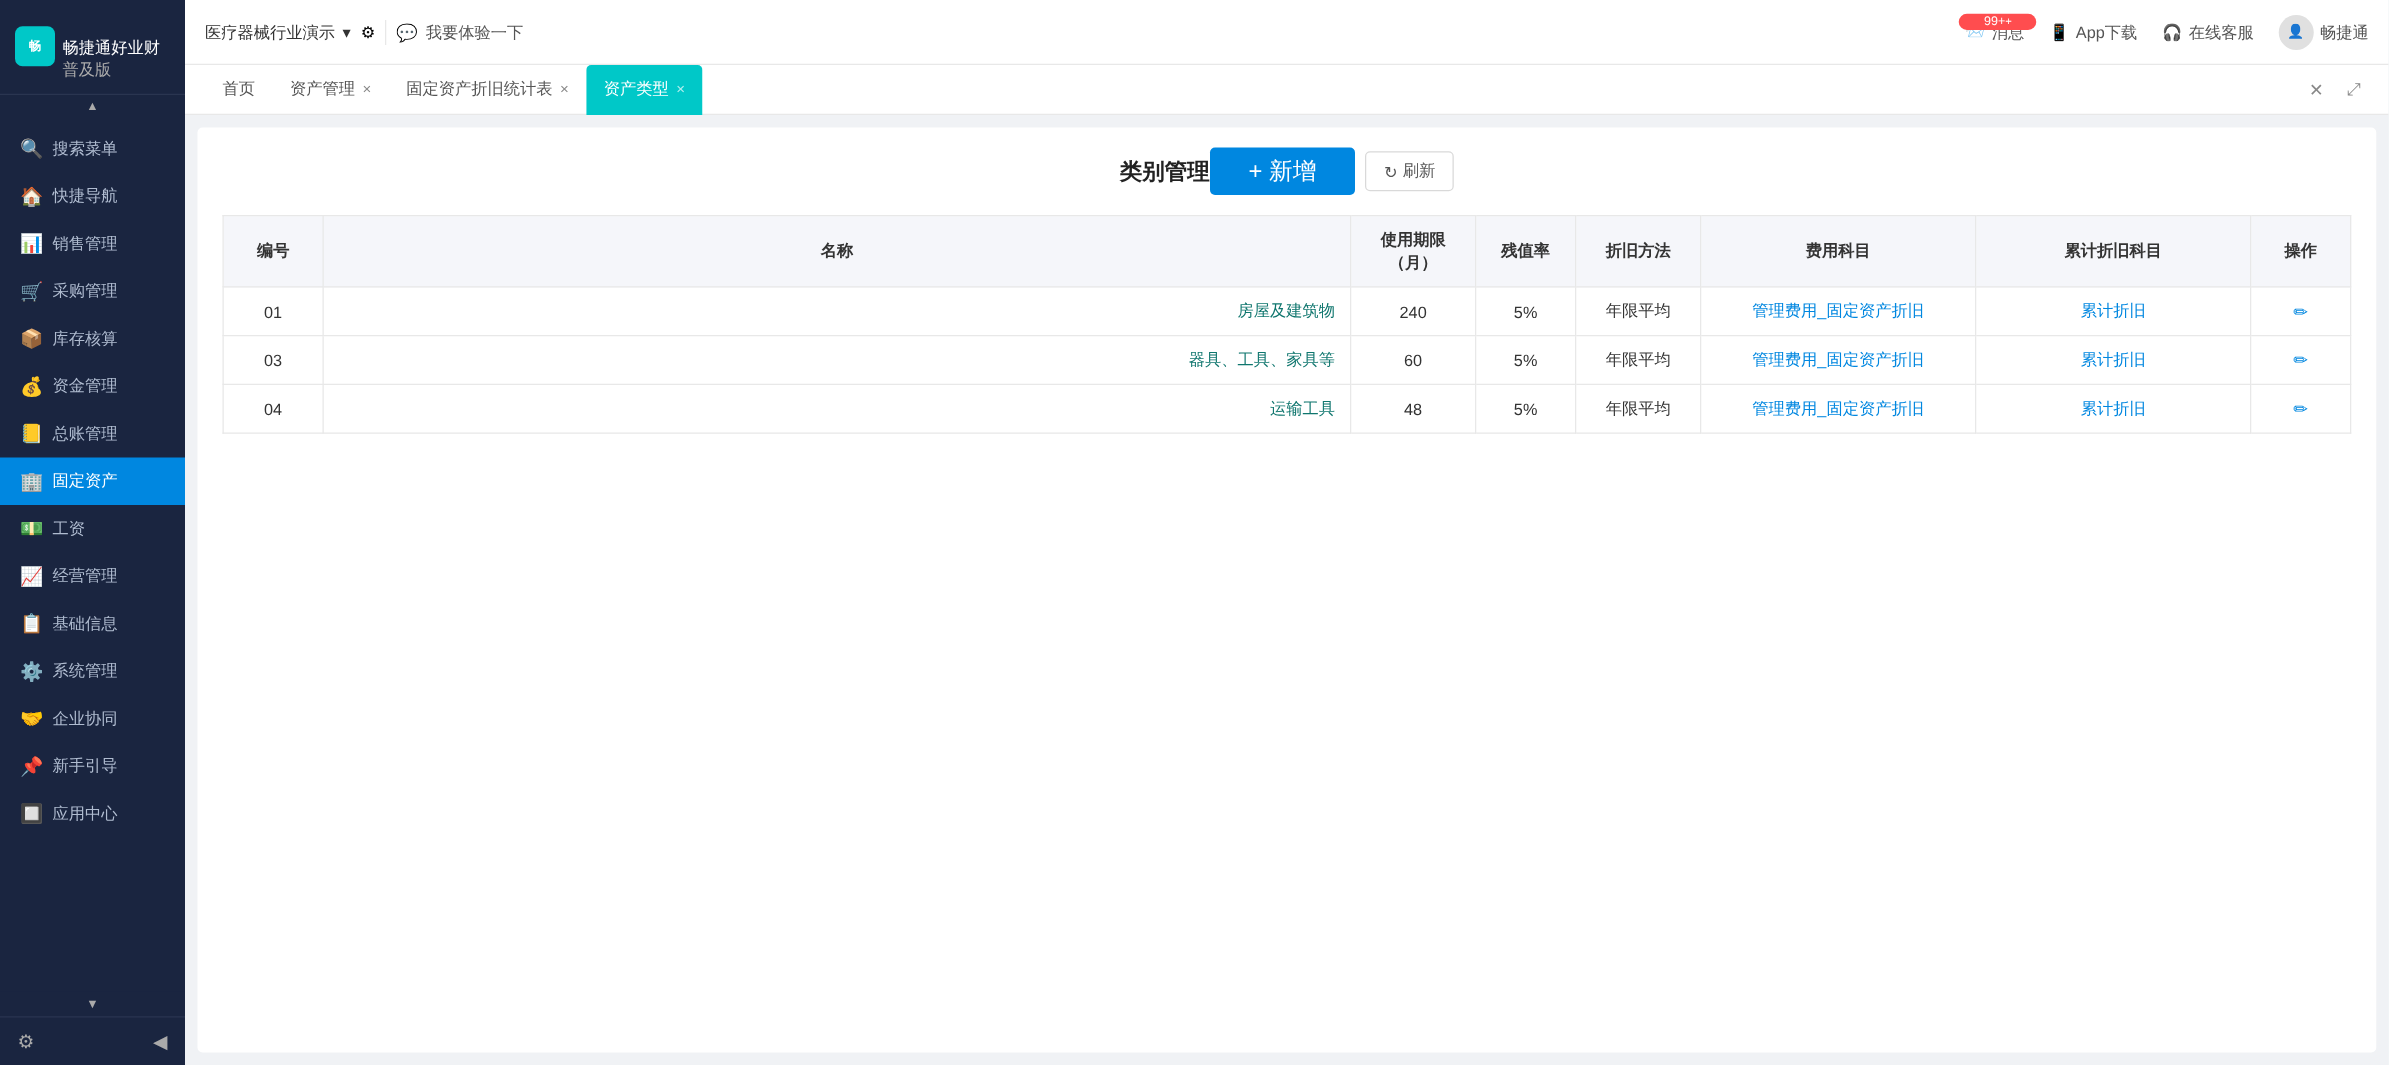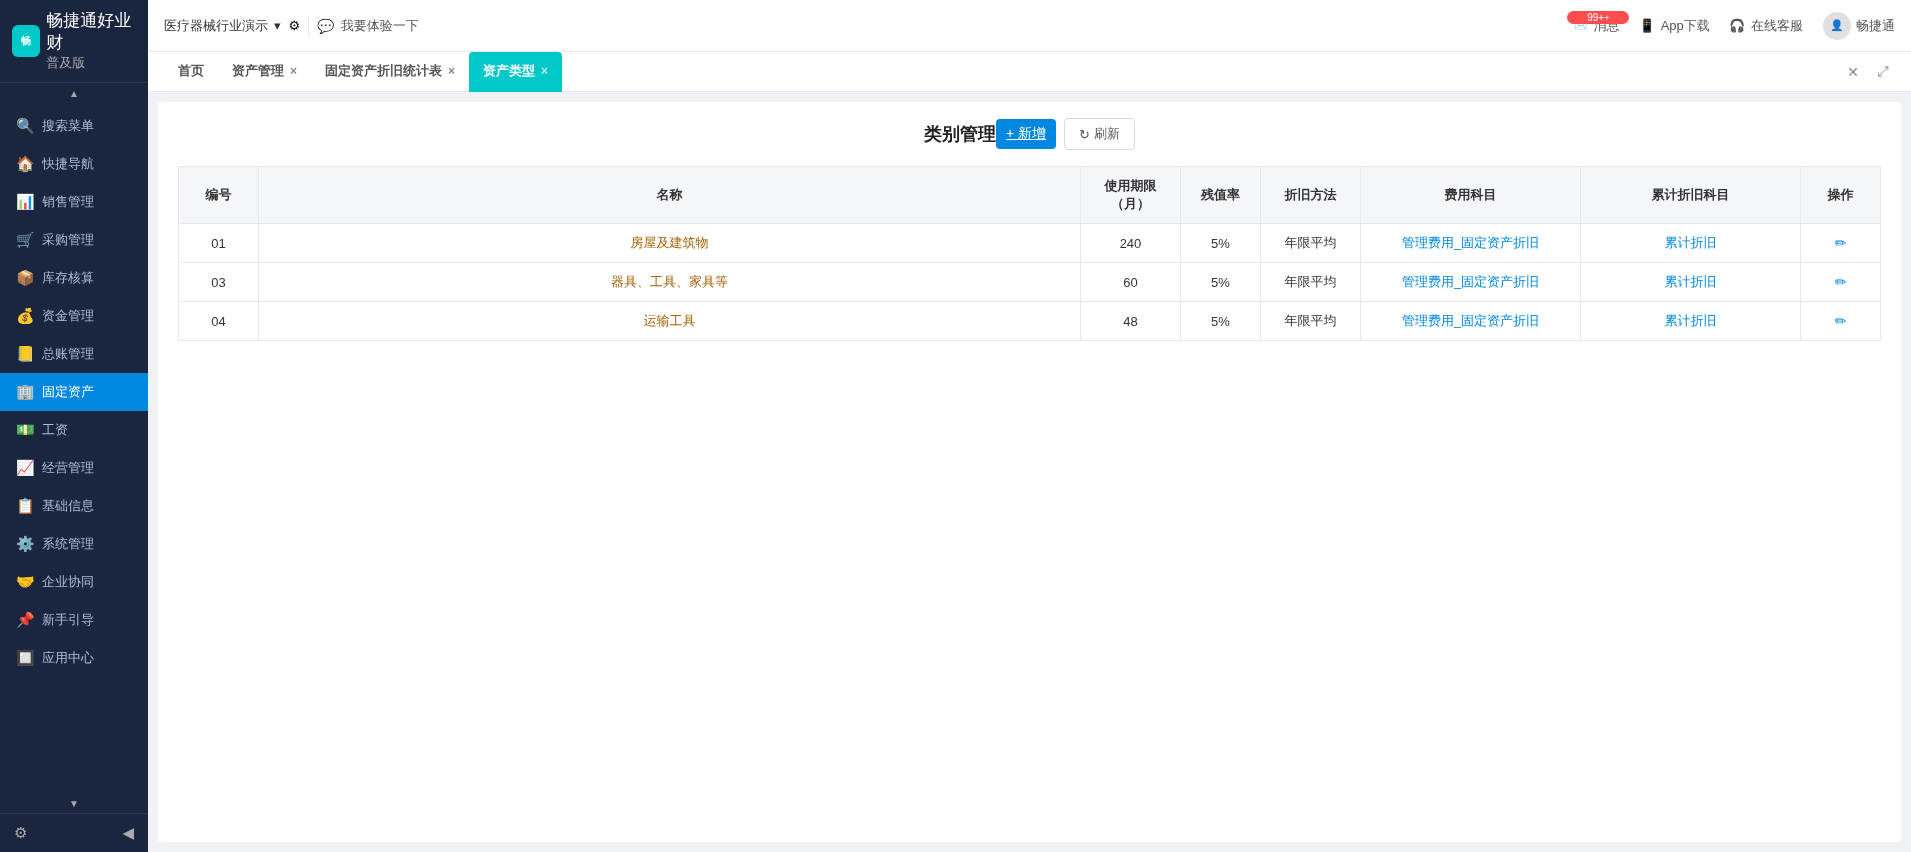--- a/index.html
+++ b/index.html
@@ -24,21 +24,21 @@
       border-bottom: 1px solid #2a3550;
       min-height: 52px;
     }
     .logo-icon {
       width: 32px; height: 32px;
       background: #00c8c8;
       border-radius: 6px;
       display: flex; align-items: center; justify-content: center;
       font-size: 10px; font-weight: bold; color: #fff;
     }
-    .logo-text { font-size: 17px; color: #fff; line-height: 1.3; }
+    .logo-text { font-size: 13px; color: #fff; line-height: 1.3; margin-top: 20px; }
     .logo-sub { font-size: 13px; color: #aaa; }
 
     .sidebar-nav { flex: 1; overflow-y: auto; padding: 4px 0; }
     .sidebar-nav::-webkit-scrollbar { width: 4px; }
     .sidebar-nav::-webkit-scrollbar-thumb { background: #3a4560; }
 
     .nav-item {
       display: flex; align-items: center; gap: 8px;
       padding: 10px 16px;
       cursor: pointer;
@@ -134,21 +134,20 @@
     }
     .tab {
       display: flex; align-items: center; gap: 6px;
       padding: 0 14px;
       height: 40px;
       font-size: 13px;
       color: #555;
       cursor: pointer;
       border-bottom: 2px solid transparent;
       white-space: nowrap;
-      font-weight: bold;
     }
     .tab.active {
       background: #00c8c8;
       color: #fff;
       border-radius: 4px 4px 0 0;
     }
     .tab-close {
       font-size: 12px;
       color: inherit;
       opacity: 0.7;
@@ -179,22 +178,22 @@
     .page-header {
       display: flex; align-items: center; justify-content: center;
       margin-bottom: 16px;
     }
     .page-title { font-size: 18px; font-weight: bold; color: #222; }
 
     .page-actions { display: flex; align-items: center; gap: 8px; }
     .btn-primary {
       background: #0087e0; color: #fff;
       border: none; border-radius: 4px;
-      padding: 6px 10px; font-size: 14px;
-      cursor: pointer; display: flex; align-items: center; gap: 4px; text-decoration: underline;
+      padding: 6px 31px; font-size: 19px;
+      cursor: pointer; display: flex; align-items: center; gap: 4px;
     }
     .btn-default {
       background: #fff; color: #555;
       border: 1px solid #d9d9d9; border-radius: 4px;
       padding: 6px 14px; font-size: 13px;
       cursor: pointer; display: flex; align-items: center; gap: 4px;
     }
 
     
     .data-table {
@@ -210,21 +209,21 @@
       font-weight: 600;
       text-align: center;
     }
     .data-table td {
       border: 1px solid #e8e8e8;
       padding: 10px 12px;
       font-size: 13px;
       color: #333;
       text-align: center;
     }
-    .data-table td.name-col { text-align: center; color: #a16207; }
+    .data-table td.name-col { text-align: right; color: #0f766e; }
     .data-table td.expense-col { color: #0087e0; }
     .data-table td.accum-col { color: #0087e0; }
     .edit-icon { cursor: pointer; color: #0087e0; font-size: 14px; }
 
     .th-code { width: 80px; }
     .th-name { width: auto; }
     .th-period { width: 100px; }
     .th-residual { width: 80px; }
     .th-method { width: 100px; }
     .th-expense { width: 220px; }

